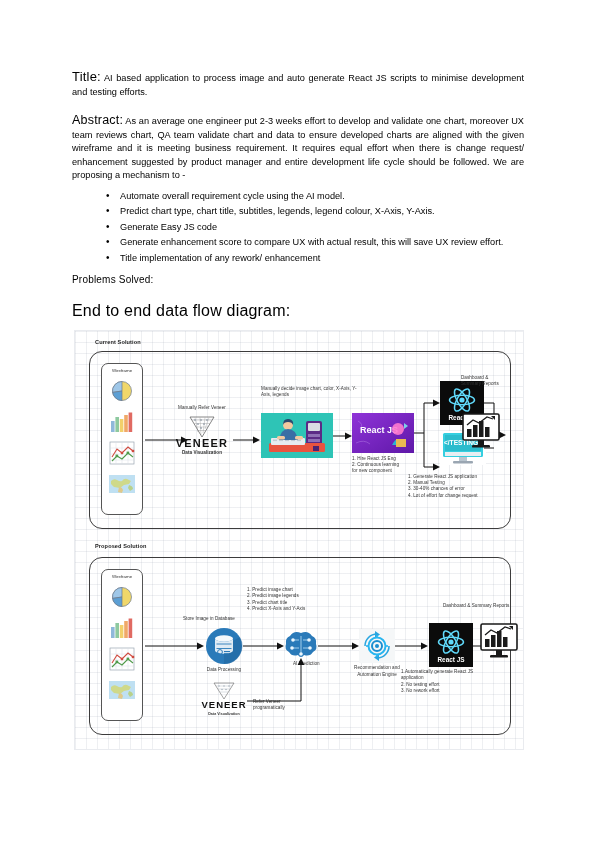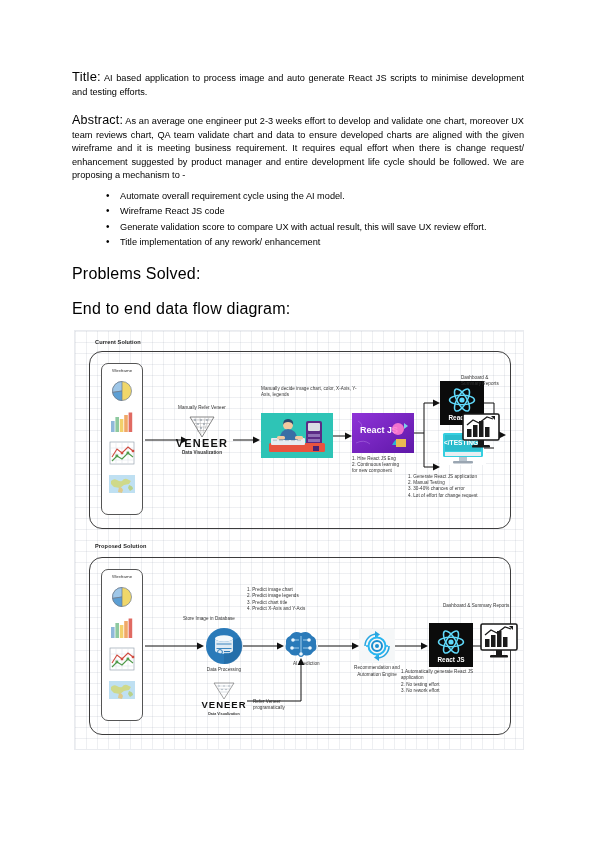--- a/index.html
+++ b/index.html
@@ -21,21 +21,21 @@
   .runon { font-size:9.2px; }
 
   .gap { height:13px; }
 
   ul.bullets { margin:6px 0 0 0; padding:0 0 0 34px; list-style:none; }
   ul.bullets li { font-size:9.2px; line-height:15.5px; position:relative; padding-left:14px; }
   ul.bullets li::before {
     content:"\2022"; position:absolute; left:0; top:-1px; font-size:10px;
   }
 
-  .h-sub { font-size:16px; margin-top:14px; letter-spacing:.2px; }
+  .h-sub { font-size:10px; margin-top:8px; letter-spacing:.2px; }
   .h-sub2 { font-size:16px; margin-top:17px; letter-spacing:.2px; }
 
   
   .diagram {
     position:absolute; left:74px; top:330px; width:448px; height:418px;
     background:
       linear-gradient(to right, rgba(150,160,175,.16) 1px, transparent 1px) 0 0/11px 11px,
       linear-gradient(to bottom, rgba(150,160,175,.16) 1px, transparent 1px) 0 0/11px 11px,
       #ffffff;
     border:1px solid #e9ebef;
@@ -87,22 +87,23 @@
 
     <div class="gap"></div>
 
     <p class="para">
       <span class="lead-abs">Abstract:</span>
       <span class="runon">As an average one engineer put 2-3 weeks effort to develop and validate one chart, moreover UX team reviews chart, QA team validate chart and data to ensure developed charts are aligned with the given wireframe and it is meeting business requirement. It requires equal effort when there is change request/ enhancement suggested by product manager and entire development life cycle should be followed. We are proposing a mechanism to -</span>
     </p>
 
     <ul class="bullets">
       <li>Automate overall requirement cycle using the AI model.</li>
-      <li>Wireframe React JS code</li>
-      <li>Generate validation score to compare UX with actual result, this will save UX review effort.</li>
+      <li>Predict chart type, chart title, subtitles, legends, legend colour, X-Axis, Y-Axis.</li>
+      <li>Generate Easy JS code</li>
+      <li>Generate enhancement score to compare UX with actual result, this will save UX review effort.</li>
       <li>Title implementation of any rework/ enhancement</li>
     </ul>
 
     <div class="h-sub">Problems Solved:</div>
     <div class="h-sub2">End to end data flow diagram:</div>
   </div>
 
   <div class="diagram">
 
     <div class="panel-title t-current">Current Solution</div>

